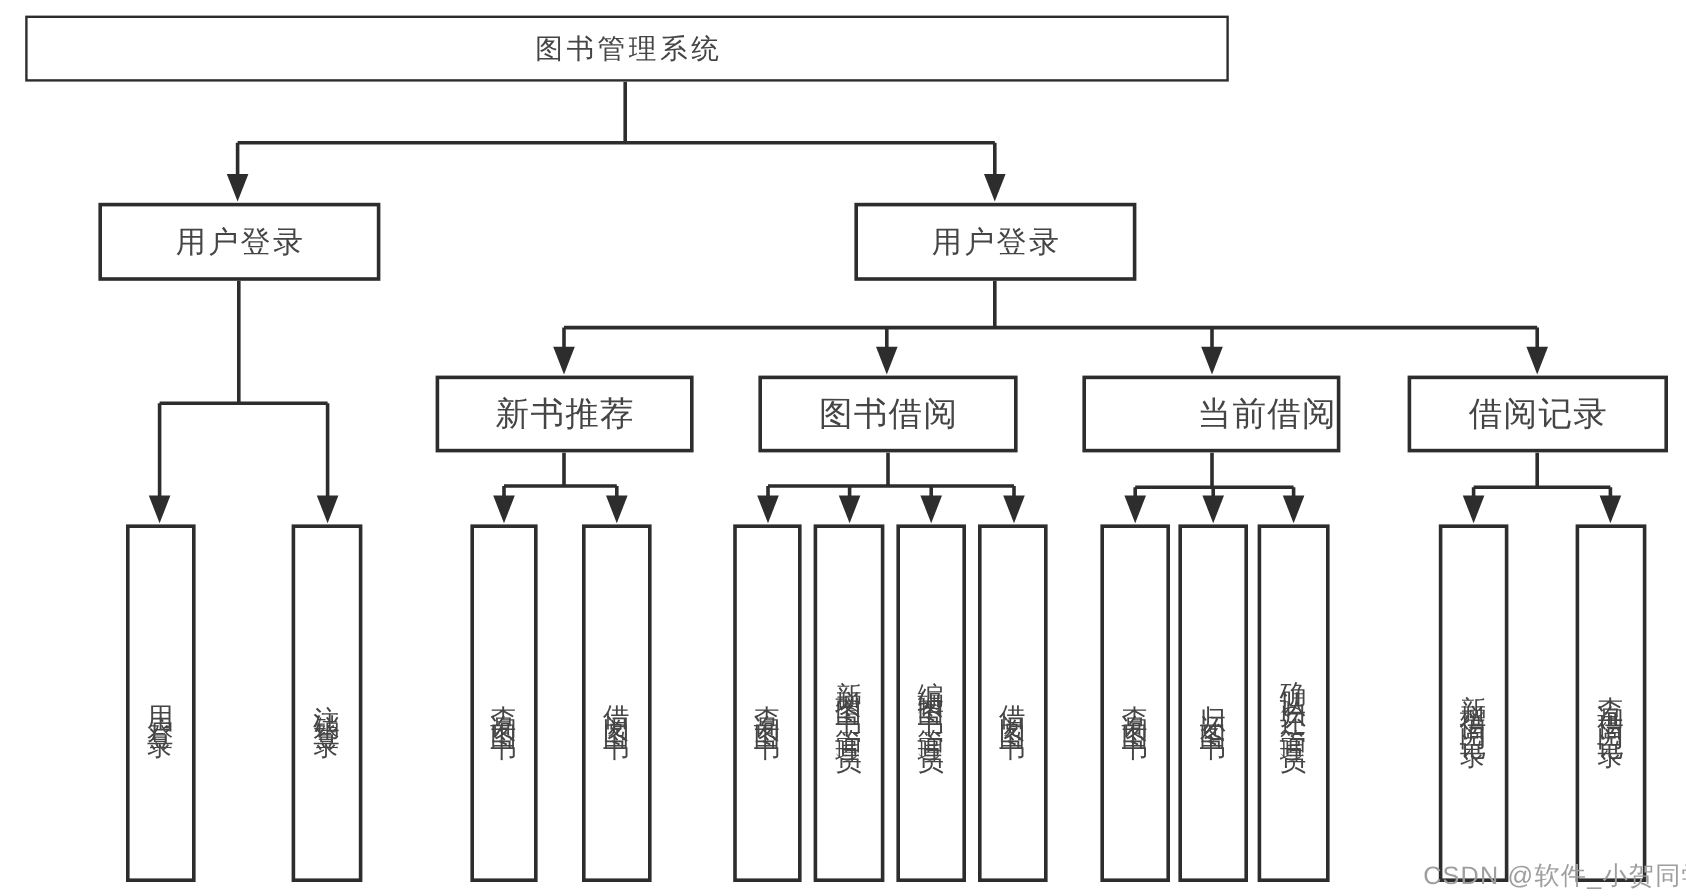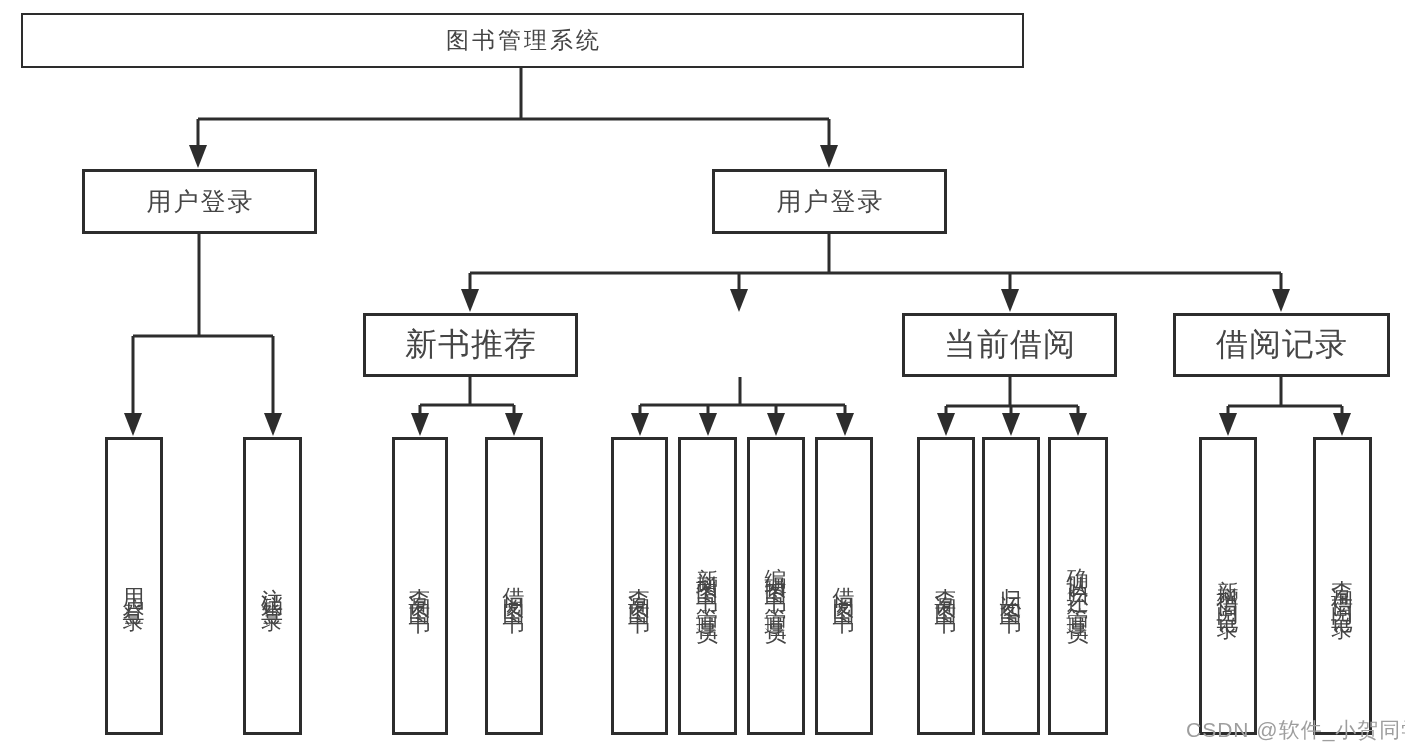--- a/index.html
+++ b/index.html
@@ -16,21 +16,21 @@
     box-sizing:border-box;
     border:3px solid #2d2d2d;
     background:#ffffff;
     display:flex;
     align-items:center;
     justify-content:center;
     color:#454545;
   }
   .root-box{border-width:2px;font-size:23px;letter-spacing:3px;text-indent:3px;}
   .h1-box{font-size:25px;letter-spacing:2px;text-indent:2px;}
-  .h2-box{font-size:32px;letter-spacing:1px;text-indent:1px;}
+  .h2-box{font-size:28px;letter-spacing:1px;text-indent:1px;}
   .leaf-box{font-size:22px;}
   .leaf-box .vtext{
     writing-mode:vertical-rl;
     letter-spacing:8px;
     line-height:1.05;
     white-space:nowrap;
   }
   .watermark{
     position:absolute;
     left:1186px;top:716px;
@@ -84,21 +84,24 @@
   <div class="box h1-box" style="left:82px;top:169px;width:235px;height:65px;">
     <span>用户登录</span>
   </div>
   <div class="box h1-box" style="left:712px;top:169px;width:235px;height:65px;">
     <span>用户登录</span>
   </div>
 
   <div class="box h2-box" style="left:363px;top:313px;width:215px;height:64px;">
     <span>新书推荐</span>
   </div>
-  <div class="box h2-box" style="left:902px;top:313px;width:215px;height:64px;">
+  <div class="box h2-box" style="left:632px;top:313px;width:216px;height:64px;">
+    <span>图书借阅</span>
+  </div>
+  <div class="box h2-box" style="left:902px;top:313px;width:215px;height:64px;justify-content:flex-end;">
     <span>当前借阅</span>
   </div>
   <div class="box h2-box" style="left:1173px;top:313px;width:217px;height:64px;">
     <span>借阅记录</span>
   </div>
 
   <div class="box leaf-box" style="left:105px;top:437px;width:58px;height:298px;">
     <span class="vtext">用户登录</span>
   </div>
   <div class="box leaf-box" style="left:243px;top:437px;width:59px;height:298px;">

